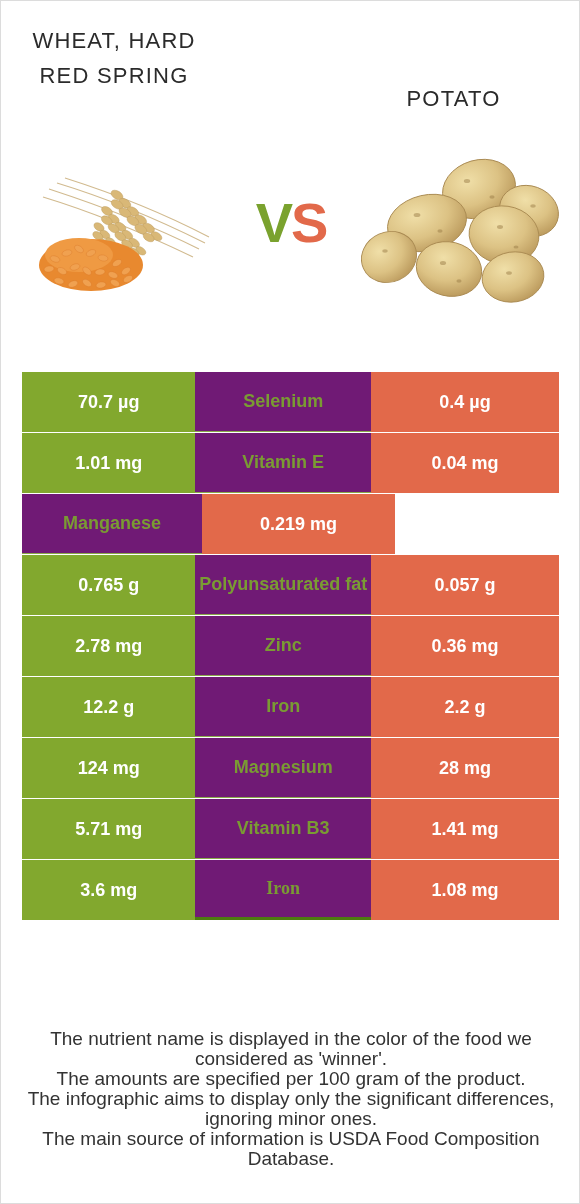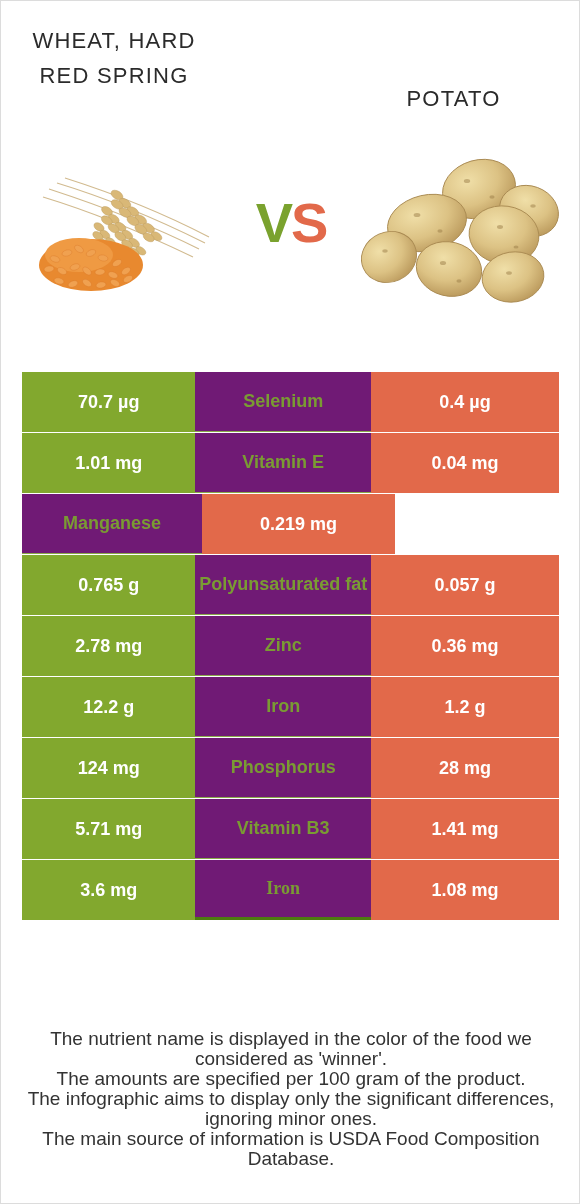--- a/index.html
+++ b/index.html
@@ -252,27 +252,27 @@
 
     <div class="row">
       <div class="cell cell-left">2.78 mg</div>
       <div class="cell cell-mid">Zinc</div>
       <div class="cell cell-right">0.36 mg</div>
     </div>
 
     <div class="row">
       <div class="cell cell-left">12.2 g</div>
       <div class="cell cell-mid">Iron</div>
-      <div class="cell cell-right">1.2 g</div>
+      <div class="cell cell-right">2.2 g</div>
     </div>
 
 
     <div class="row">
       <div class="cell cell-left">124 mg</div>
-      <div class="cell cell-mid">Phosphorus</div>
+      <div class="cell cell-mid">Magnesium</div>
       <div class="cell cell-right">28 mg</div>
     </div>
 
     <div class="row">
       <div class="cell cell-left">5.71 mg</div>
       <div class="cell cell-mid">Vitamin B3</div>
       <div class="cell cell-right">1.41 mg</div>
     </div>
 
     <div class="row">

